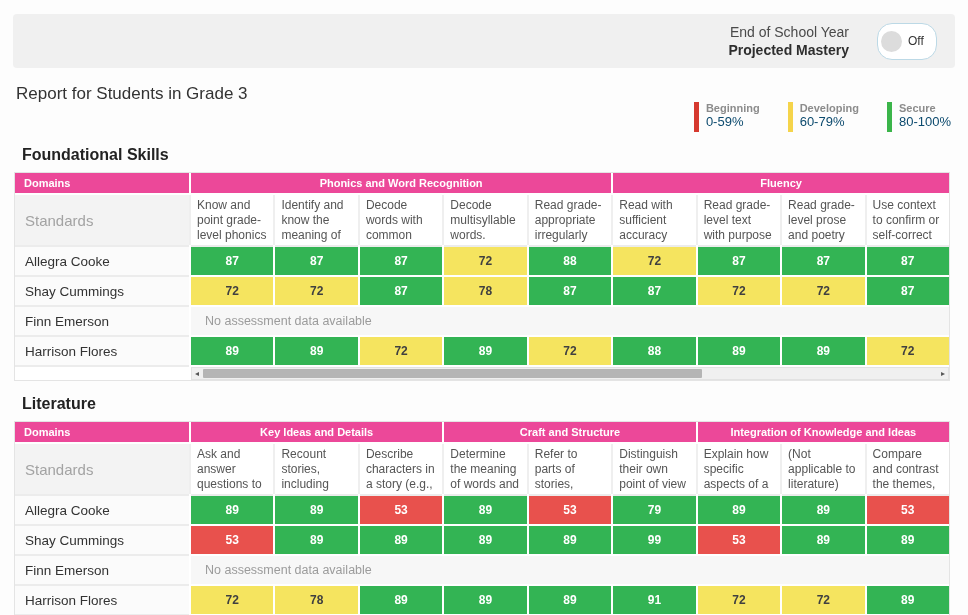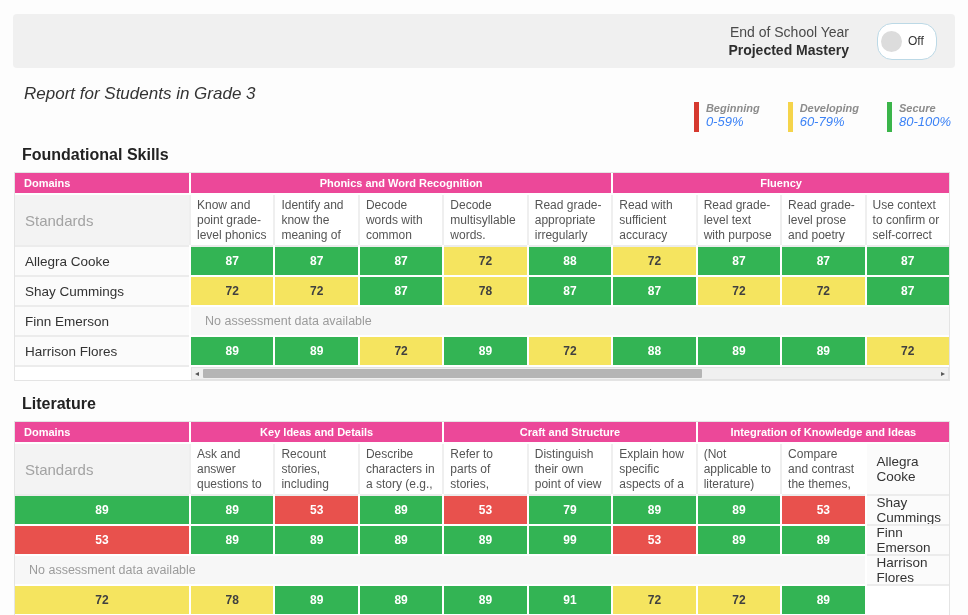--- a/index.html
+++ b/index.html
@@ -20,30 +20,29 @@
   .tb-line2{font-size:14px;font-weight:bold;color:#2e2e2e;}
   .toggle{
     width:60px;height:37px;background:#fff;border:1px solid #bcd9e6;border-radius:15px;
     display:flex;align-items:center;box-sizing:border-box;cursor:pointer;
   }
   .knob{width:21px;height:21px;border-radius:50%;background:#dcdcdc;margin-left:3px;flex:none;}
   .toggle-label{font-size:12px;color:#333;margin-left:6px;}
   
   .title-row{
     display:flex;justify-content:space-between;align-items:flex-start;
-    padding:16px 17px 0 24px;
-    font-style:italic;
+    padding:16px 17px 0 16px;
   }
   .page-title{margin:0;font-size:17px;font-weight:normal;color:#333;}
   .legend{display:flex;gap:28px;margin-top:18px;}
   .legend-item{display:flex;gap:7px;}
   .legend-bar{width:5px;height:30px;flex:none;}
   .legend-texts{line-height:1.15;}
   .legend-label{font-size:11px;font-weight:bold;color:#8c8c8c;}
-  .legend-range{font-size:13px;color:#3b82f6;}
+  .legend-range{font-size:13px;color:#0c4a6e;}
   
   .section-heading{font-size:16px;font-weight:bold;color:#222;margin:14px 0 8px 22px;}
   .gtable{
     display:grid;
     grid-template-columns:174px repeat(9,1fr);
     grid-template-rows:20px 50px repeat(4,28px) 13px;
     gap:2px;
     background:#fff;
     border:1px solid #e4e4e4;
     margin:0 18px 0 14px;
@@ -191,20 +190,21 @@
     <div class="section-heading">Literature</div>
     <div class="gtable">
       <div class="cell c-domains">Domains</div>
       <div class="cell c-domain" style="grid-column: span 3;">Key Ideas and Details</div>
       <div class="cell c-domain" style="grid-column: span 3;">Craft and Structure</div>
       <div class="cell c-domain" style="grid-column: span 3;">Integration of Knowledge and Ideas</div>
       <div class="cell c-standards">Standards</div>
       <div class="cell c-std">Ask and answer questions to</div>
       <div class="cell c-std">Recount stories, including</div>
       <div class="cell c-std">Describe characters in a story (e.g.,</div>
+      <div class="cell c-std">Determine the meaning of words and</div>
       <div class="cell c-std">Refer to parts of stories, dramas, and</div>
       <div class="cell c-std">Distinguish their own point of view</div>
       <div class="cell c-std">Explain how specific aspects of a</div>
       <div class="cell c-std">(Not applicable to literature)</div>
       <div class="cell c-std">Compare and contrast the themes,</div>
       <div class="cell c-name">Allegra Cooke</div>
       <div class="cell c-score lv-secure">89</div>
       <div class="cell c-score lv-secure">89</div>
       <div class="cell c-score lv-beginning">53</div>
       <div class="cell c-score lv-secure">89</div>

